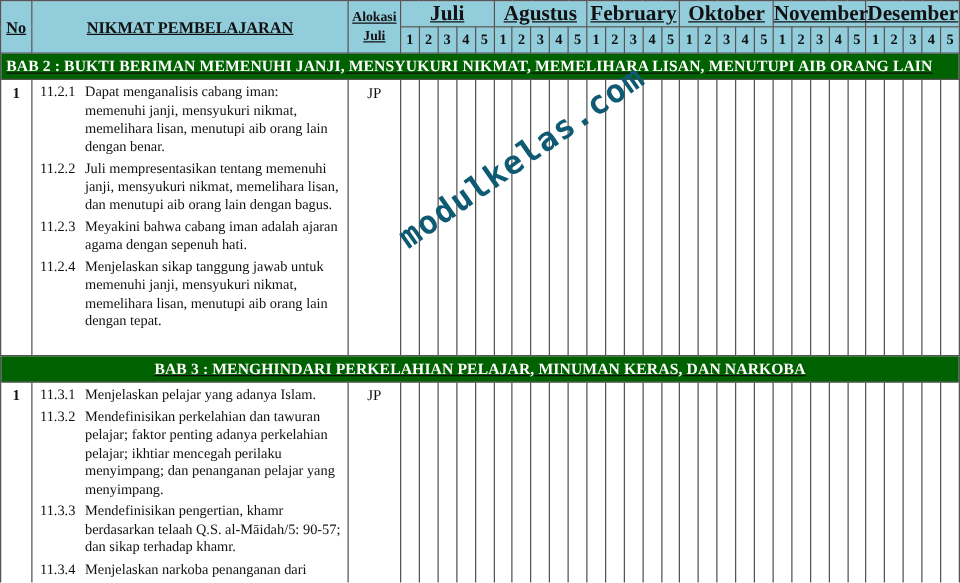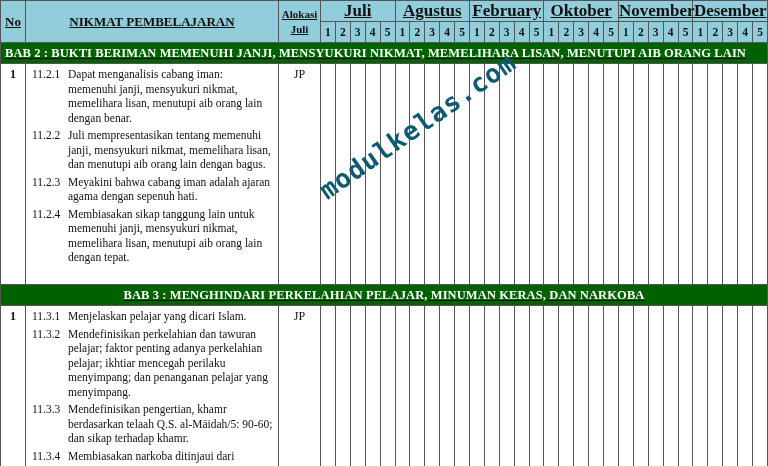--- a/index.html
+++ b/index.html
@@ -123,21 +123,21 @@
         <div class="item">
             <span class="code">11.2.2</span>
             <span class="txt">Juli mempresentasikan  tentang memenuhi janji, mensyukuri nikmat, memelihara  lisan,  dan menutupi aib orang lain  dengan bagus.</span>
           </div>
         <div class="item">
             <span class="code">11.2.3</span>
             <span class="txt">Meyakini bahwa cabang iman adalah ajaran agama dengan sepenuh hati.</span>
           </div>
         <div class="item">
             <span class="code">11.2.4</span>
-            <span class="txt">Membiasakan  sikap tanggung lain untuk memenuhi janji, mensyukuri nikmat, memelihara  lisan, menutupi aib orang lain  dengan tepat.</span>
+            <span class="txt">Menjelaskan  sikap tanggung jawab untuk memenuhi janji, mensyukuri nikmat, memelihara  lisan, menutupi aib orang lain  dengan tepat.</span>
           </div>
       </td>
       <td class="alok">JP</td>
     <td class="cell"></td>
         <td class="cell"></td>
         <td class="cell"></td>
         <td class="cell"></td>
         <td class="cell"></td>
         <td class="cell"></td>
         <td class="cell"></td>
@@ -166,33 +166,33 @@
         <td class="cell"></td>
       </tr>
     <tr style="height:21px;text-decoration:underline;">
       <td class="bab center" colspan="33">BAB 3 : MENGHINDARI PERKELAHIAN PELAJAR, MINUMAN KERAS, DAN NARKOBA</td>
     </tr>
     <tr id="row-bab3" style="height:160px;">
       <td class="no">1</td>
       <td class="tujuan">
         <div class="item">
             <span class="code">11.3.1</span>
-            <span class="txt">Menjelaskan  pelajar yang dicari Islam.</span>
+            <span class="txt">Menjelaskan  pelajar yang adanya Islam.</span>
           </div>
         <div class="item">
             <span class="code">11.3.2</span>
             <span class="txt">Mendefinisikan perkelahian  dan tawuran pelajar;  faktor penting adanya perkelahian  pelajar;  ikhtiar mencegah perilaku menyimpang;  dan penanganan pelajar  yang menyimpang.</span>
           </div>
         <div class="item">
             <span class="code">11.3.3</span>
-            <span class="txt">Mendefinisikan pengertian,  khamr berdasarkan telaah  Q.S.  al-Māidah/5: 90-60;  dan sikap terhadap khamr.</span>
+            <span class="txt">Mendefinisikan pengertian,  khamr berdasarkan telaah  Q.S.  al-Māidah/5: 90-57;  dan sikap terhadap khamr.</span>
           </div>
         <div class="item">
             <span class="code">11.3.4</span>
-            <span class="txt">Membiasakan  narkoba ditinjaui dari</span>
+            <span class="txt">Menjelaskan  narkoba penanganan dari</span>
           </div>
       </td>
       <td class="alok">JP</td>
     <td class="cell"></td>
         <td class="cell"></td>
         <td class="cell"></td>
         <td class="cell"></td>
         <td class="cell"></td>
         <td class="cell"></td>
         <td class="cell"></td>

